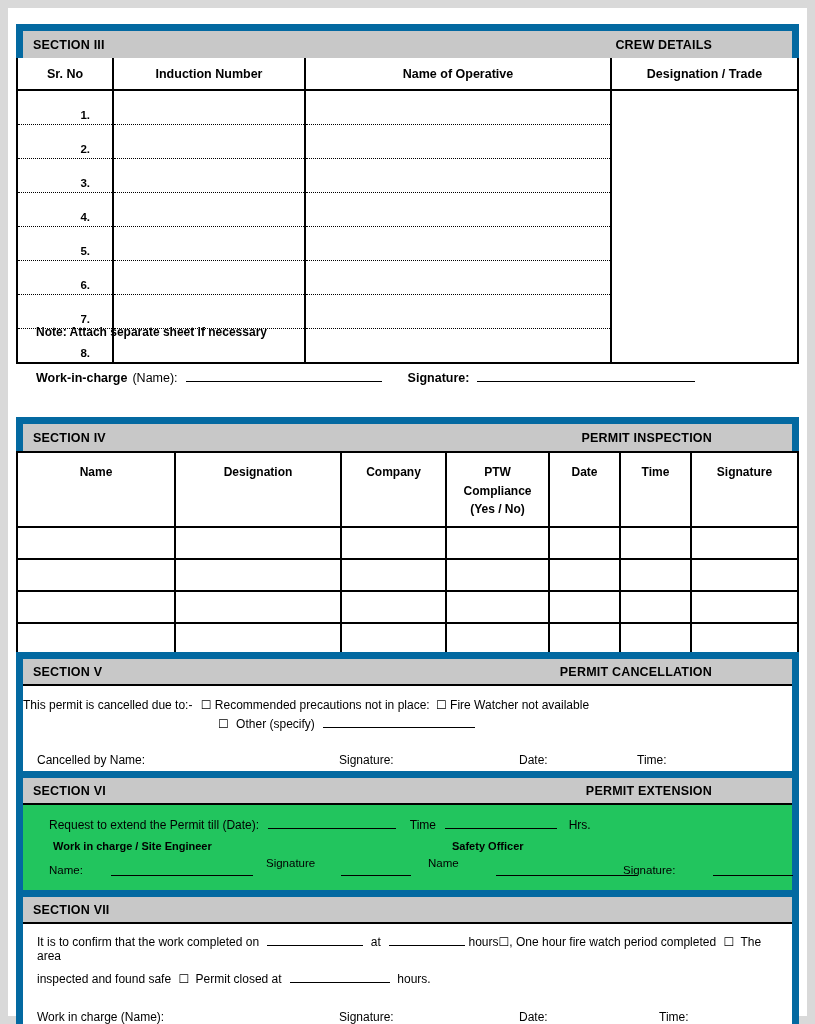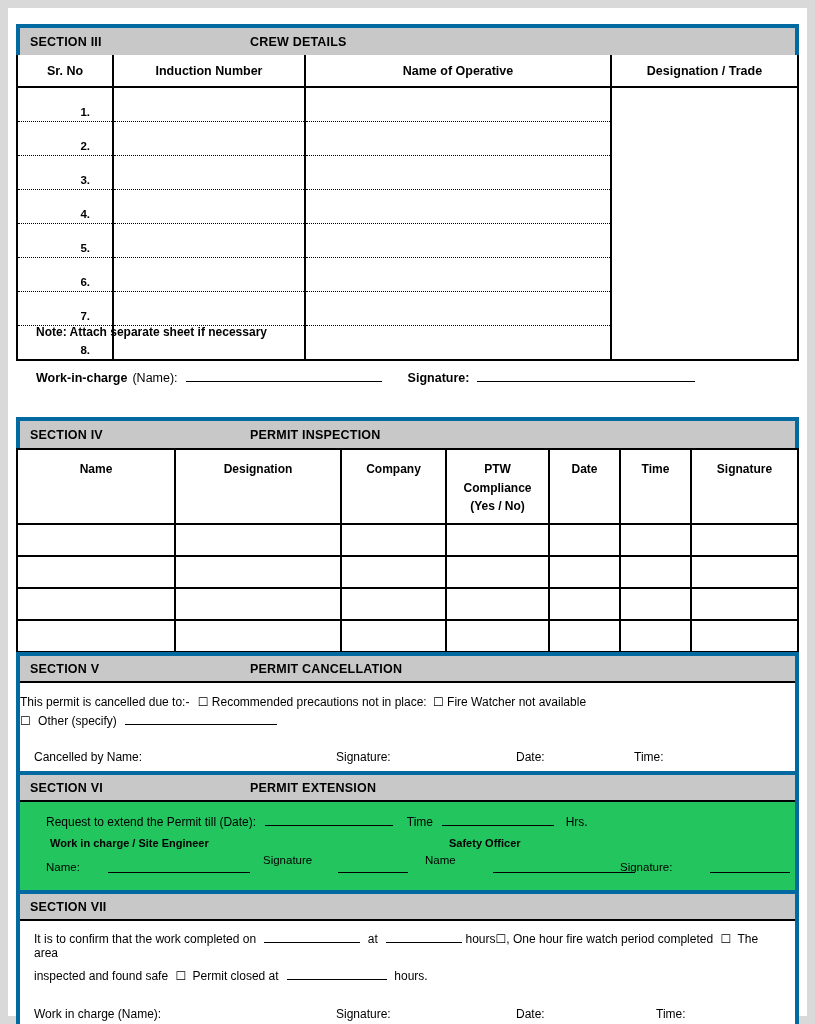--- a/index.html
+++ b/index.html
@@ -19,43 +19,43 @@
     left: 8px;
     top: 8px;
     width: 799px;
     height: 1008px;
     background: #ffffff;
     box-sizing: border-box;
   }
 
   
   .block {
-    border: 4px solid #0369a1;
+    border: 7px solid #0369a1;
     box-sizing: border-box;
   }
   .sec-head {
     display: flex;
     align-items: center;
     background: #c8c8c8;
     border-bottom: 2px solid #000;
     height: 27px;
     box-sizing: border-box;
     font-weight: bold;
     font-size: 12.5px;
     letter-spacing: .2px;
   }
   .sec-head .sec-id {
     padding-left: 10px;
     width: 230px;
     box-sizing: border-box;
   }
   .sec-head .sec-title {
     flex: 1;
-    text-align: left;
-    padding-right: 117px;
+    text-align: right;
+    padding-right: 80px;
   }
 
   
   .crew-wrap {
     position: absolute;
     left: 8px;
     top: 16px;
     width: 783px;
   }
   table.crew {
@@ -147,21 +147,21 @@
   table.insp td {
     border: 2px solid #000;
     height: 28px;
     background: #fff;
   }
 
   
   .sec5 { position: absolute; left: 8px; top: 644px; width: 783px; }
   .sec5 .body { padding: 12px 0 10px 0; font-size: 12px; background:#fff; }
   .cancel-line1 { }
-  .cancel-line2 { margin-top: 5px; }
+  .cancel-line2 { padding-left: 195px; margin-top: 5px; }
   .cancel-sign {
     display: flex;
     padding-left: 14px;
     margin-top: 22px;
   }
   .cb {
     font-family: "DejaVu Sans", sans-serif;
     font-size: 12px;
     line-height: 1;
   }

